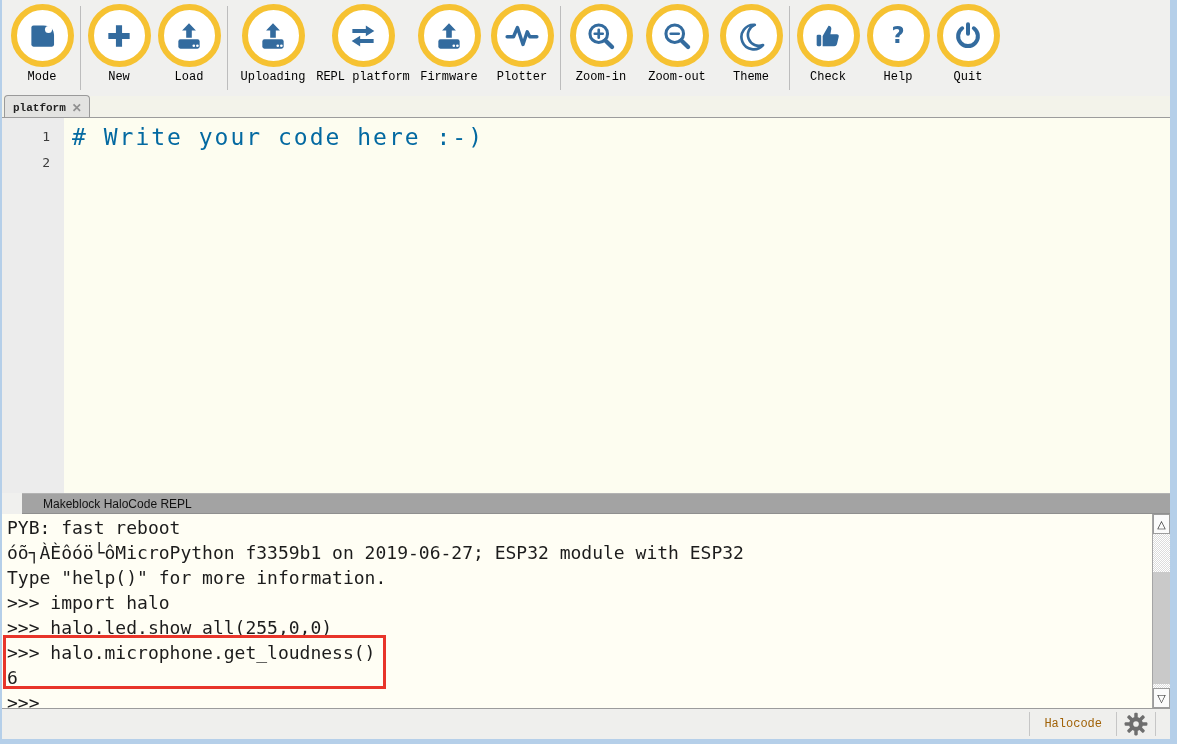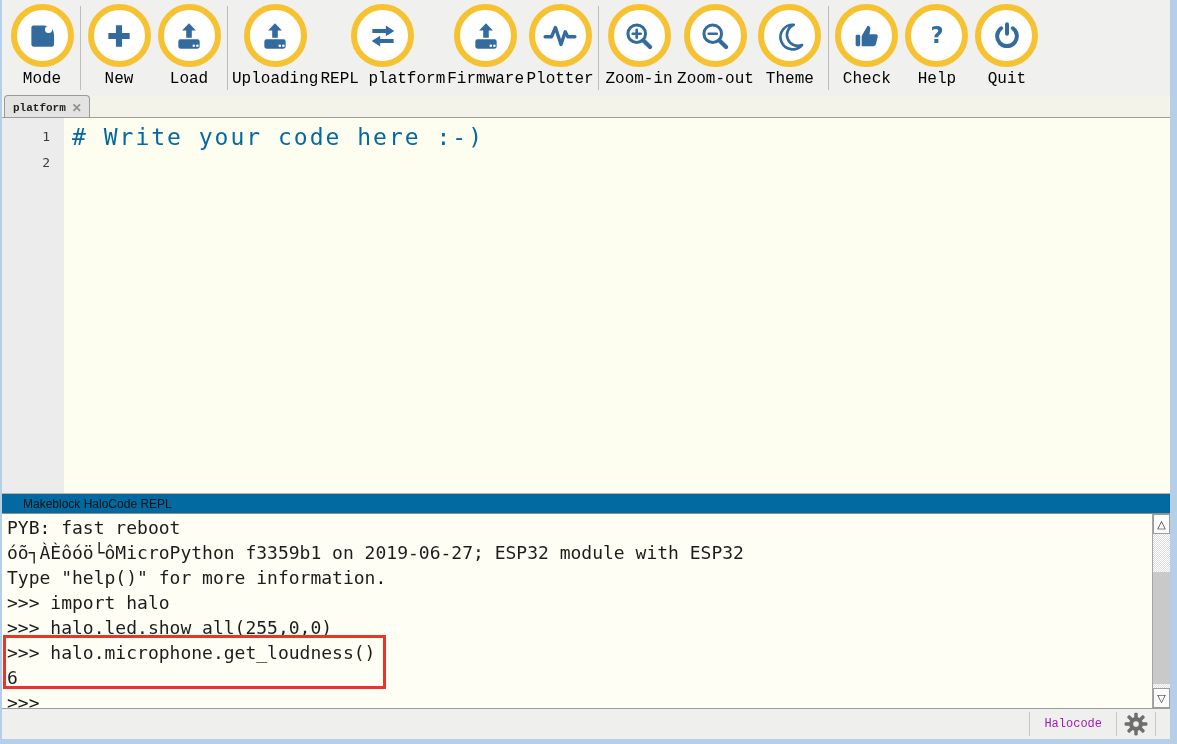--- a/index.html
+++ b/index.html
@@ -23,21 +23,21 @@
     min-width:70px; padding:0 1px; cursor:pointer; flex-shrink:0;
   }
   .tb-circle {
     width:63px; height:63px; border-radius:50%;
     border:6px solid #f6c232; background:#fff;
     display:flex; align-items:center; justify-content:center;
   }
   .tb-circle svg { display:block; }
   .tb-label {
     margin-top:3px; font-family:"Liberation Mono", monospace;
-    font-size:16px; color:#000; white-space:nowrap; letter-spacing:0px;
+    font-size:12px; color:#000; white-space:nowrap; letter-spacing:0px;
   }
 
   
   .tabbar {
     height:22px; background:#f3f3ea; border-bottom:1px solid #9c9c9c;
     display:flex; align-items:flex-end; padding-left:2px; flex-shrink:0;
   }
   .tab {
     background:#e3e3e1; border:1px solid #9a9a9a; border-bottom:none;
     border-radius:4px 4px 0 0; height:22px; padding:3px 7px 0 8px;
@@ -54,22 +54,22 @@
     font-family:"DejaVu Sans Mono", monospace; font-size:13px; color:#3c3c3c; line-height:26px;
   }
   .code-area { flex:1; padding:6px 0 0 8px; cursor:text; }
   .code-line {
     height:26px; line-height:26px; font-family:"DejaVu Sans Mono", monospace;
     font-size:23px; letter-spacing:2px; color:#0369a1; white-space:pre;
   }
 
   
   .repl-header {
-    height:21px; background:#0369a1; border-top:1px solid #b3b3b3; border-bottom:1px solid #8f8f8f;
-    display:flex; align-items:center; padding-left:21px; flex-shrink:0;
+    height:21px; background:#a3a3a3; border-top:1px solid #b3b3b3; border-bottom:1px solid #8f8f8f;
+    display:flex; align-items:center; padding-left:21px; flex-shrink:0;margin-left:20px;
   }
   .repl-header-label { font-size:12px; color:#111; }
 
   
   .console-wrap { height:194px; display:flex; flex-shrink:0; background:#fffef4; }
   .console {
     flex:1; position:relative; overflow:hidden; padding:1px 0 4px 5px; cursor:text;
   }
   .console-line {
     height:25px; line-height:25px; font-family:"DejaVu Sans Mono", monospace;
@@ -94,21 +94,21 @@
   }
   .sb-thumb { position:absolute; left:0; right:0; top:38px; height:112px; background:#c9c9c9; cursor:grab; }
 
   
   .statusbar {
     height:31px; background:#efefed; border-top:1px solid #9c9c9c;
     display:flex; align-items:center; justify-content:flex-end; flex-shrink:0;
   }
   .status-sep { width:1px; height:24px; background:#c6c6c6; }
   .status-device {
-    font-family:"Liberation Mono", monospace; font-size:12px; color:#a21caf;
+    font-family:"Liberation Mono", monospace; font-size:12px; color:#a16207;
     padding:0 14px; cursor:default;
   }
   .gear-cell { width:38px; display:flex; align-items:center; justify-content:center; cursor:pointer; }
   .status-right-pad { width:14px; }
 </style>
 </head>
 <body>
 
 <div class="window">
 

